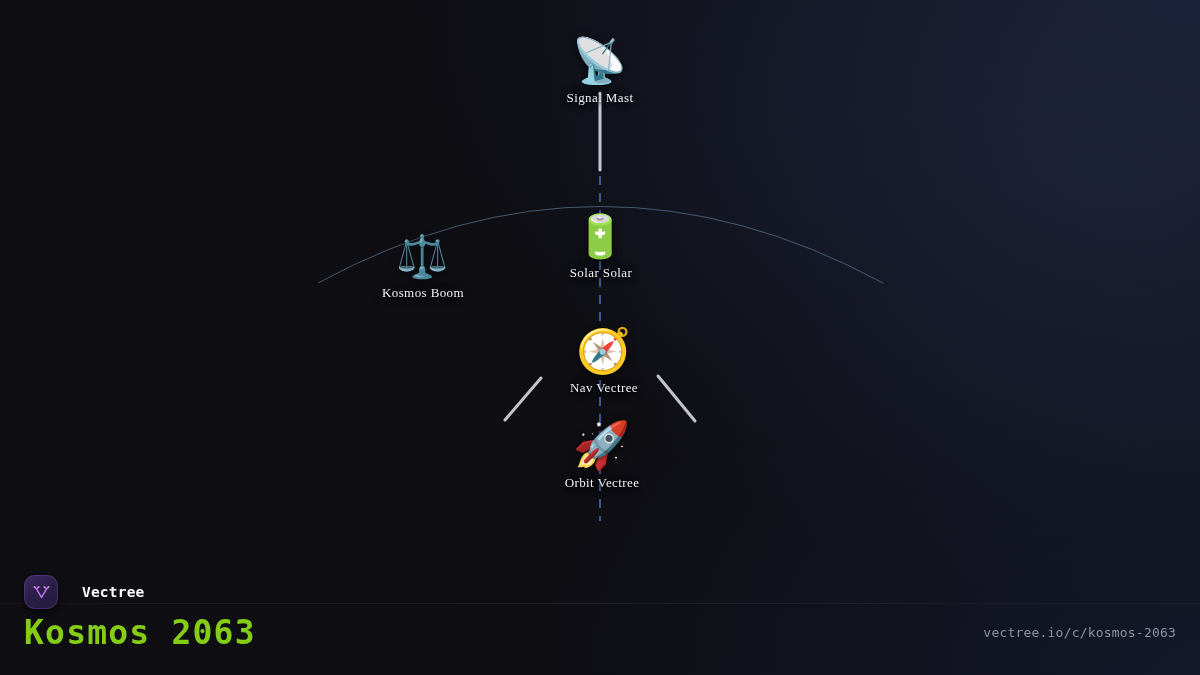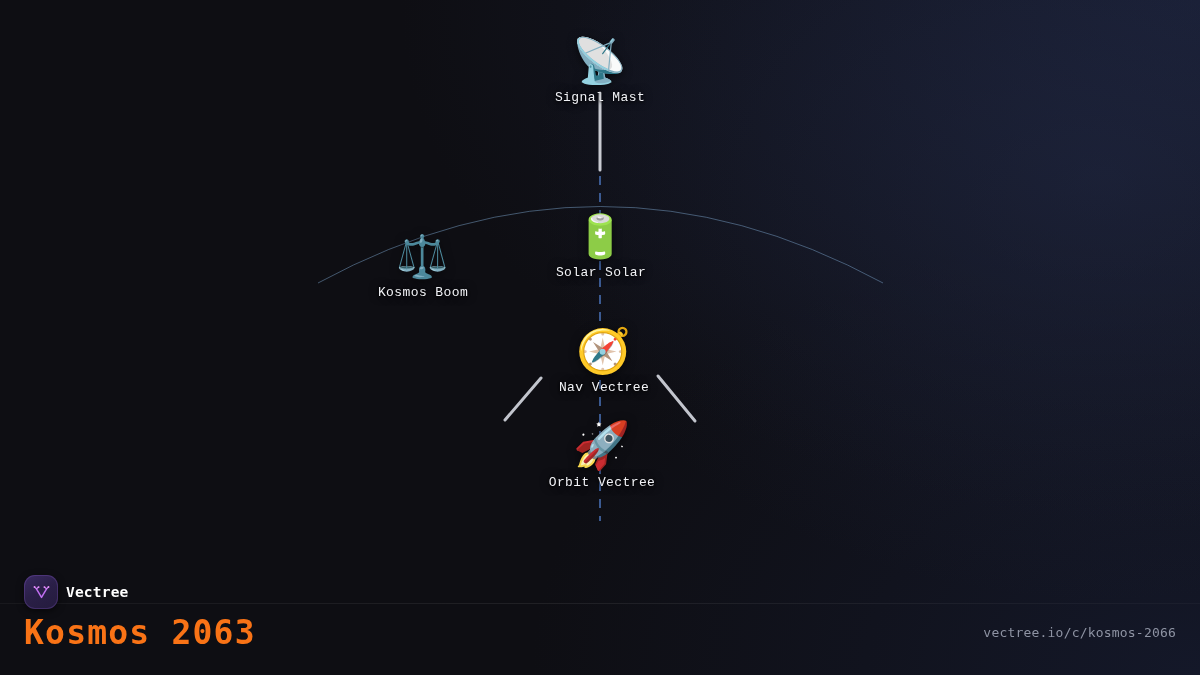--- a/index.html
+++ b/index.html
@@ -44,58 +44,58 @@
     white-space:nowrap;
   }
   .node .glyph {
     font-family:"DejaVu Sans", sans-serif;
     line-height:1;
     text-align:center;
     filter:drop-shadow(0 2px 5px rgba(0,0,0,.55));
   }
   .node .nlabel {
     margin-top:7px;
-    font-family:Liberation Mono, monospace;
+    font-family:Liberation Serif, serif;
     font-size:13px;
     letter-spacing:.4px;
     color:#f2f3f7;
     text-shadow:0 1px 3px rgba(0,0,0,.95), 0 0 10px rgba(0,0,0,.8);
   }
 
   
   #footer {
     position:absolute; left:0; right:0; bottom:0; height:72px;
   }
   #divider {
     position:absolute; left:0; right:0; top:0; height:1px;
     background:linear-gradient(90deg, rgba(255,255,255,.045), rgba(255,255,255,.075) 45%, rgba(255,255,255,.03));
   }
 
   #brand {
     position:absolute; left:24px; top:575px;
-    display:flex; align-items:center; gap:8px;
+    display:flex; align-items:center; gap:24px;
   }
   #logo {
     width:34px; height:34px; border-radius:11px;
     background:linear-gradient(150deg,#3b2a63 0%, #2a1f47 48%, #241b3d 100%);
     box-shadow:inset 0 0 0 1px rgba(164,110,240,.22), 0 2px 7px rgba(0,0,0,.55);
     display:flex; align-items:center; justify-content:center;
     flex:0 0 auto;
   }
   #brandname {
     font-family:"DejaVu Sans Mono", monospace;
     font-size:14.5px; font-weight:700;
     color:#ffffff; letter-spacing:.2px;
   }
   #maintitle {
     position:absolute; left:24px; top:613px;
     font-family:"DejaVu Sans Mono", monospace;
     font-size:33px; font-weight:700;
     letter-spacing:1.2px;
-    color:#f97316;
+    color:#84cc16;
   }
   #urltext {
     position:absolute; right:24px; top:625px;
     font-family:"DejaVu Sans Mono", monospace;
     font-size:13px;
     color:#8e93a3;
     letter-spacing:.2px;
   }
 </style>
 </head>
@@ -148,13 +148,13 @@
       <circle cx="3.2" cy="5.0" r="1.25" fill="#e38df8"></circle>
       <circle cx="8.3" cy="5.2" r="1.25" fill="#e38df8"></circle>
       <circle cx="20.8" cy="5.0" r="1.25" fill="#e38df8"></circle>
       <circle cx="15.7" cy="5.2" r="1.25" fill="#e38df8"></circle>
     </svg>
   </div>
   <span id="brandname">Vectree</span>
 </div>
 
 <div id="maintitle">Kosmos 2063</div>
-<div id="urltext">vectree.io/c/kosmos-2066</div>
+<div id="urltext">vectree.io/c/kosmos-2063</div>
 
 </body></html>

